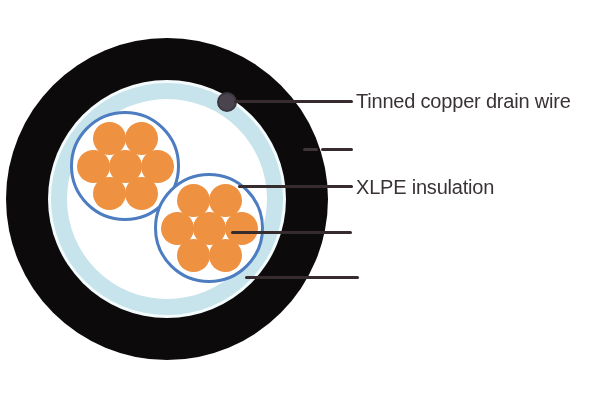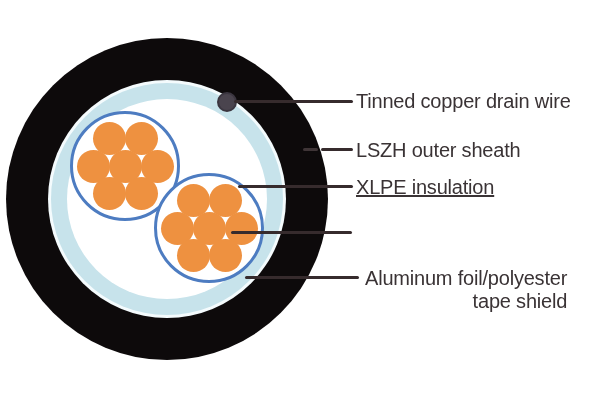--- a/index.html
+++ b/index.html
@@ -3,21 +3,20 @@
 <meta charset="utf-8">
 <style>
   html, body { margin: 0; padding: 0; background: #ffffff; }
   .canvas {
     position: relative;
     width: 600px;
     height: 367px;
     overflow: hidden;
     background: #ffffff;
     font-family: "Liberation Sans", sans-serif;
-    text-align: right;
   }
   .disc { position: absolute; border-radius: 50%; }
   .sheath   { left: 6px;  top: 38px;  width: 322px; height: 322px; background: #0d0a0b; }
   .sliver   { left: 48px; top: 80px;  width: 238px; height: 238px; background: #f4fbfd; }
   .tape     { left: 51px; top: 83px;  width: 232px; height: 232px; background: #c7e3eb; }
   .interior { left: 67px; top: 99px;  width: 200px; height: 200px; background: #ffffff; }
 
   .bundle {
     position: absolute;
     width: 104px; height: 104px;
@@ -69,21 +68,21 @@
   .label {
     position: absolute;
     color: #3a3335;
     font-size: 20px;
     line-height: 23px;
     letter-spacing: -0.2px;
     white-space: nowrap;
   }
   .label-1 { left: 356px; top: 90px;  }
   .label-2 { left: 356px; top: 139px; }
-  .label-3 { left: 356px; top: 176px; text-decoration: underline; }
+  .label-3 { left: 356px; top: 176px; }
   .label-4 { left: 353px; top: 222px; }
   .label-5 { left: 365px; top: 267px; }
 </style>
 </head>
 <body>
 
 <div class="canvas">
 
   <div class="disc sheath"></div>
   <div class="disc sliver"></div>
@@ -113,20 +112,15 @@
   <div class="drain-dot"></div>
 
   <div class="lead lead-1"></div>
   <div class="lead lead-2-dash"></div>
   <div class="lead lead-2"></div>
   <div class="lead lead-3"></div>
   <div class="lead lead-4"></div>
   <div class="lead lead-5"></div>
 
   <div class="label label-1">Tinned copper drain wire</div>
-  <div class="label label-2">LSZH outer sheath</div>
   <div class="label label-3">XLPE insulation</div>
-  <div class="label label-5">
-    <div>Aluminum foil/polyester</div>
-    <div>tape shield</div>
-  </div>
 
 </div>
 
 </body></html>

